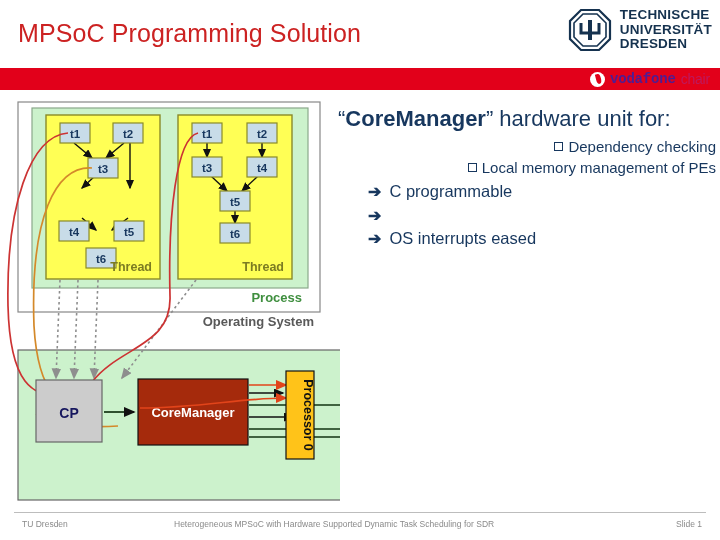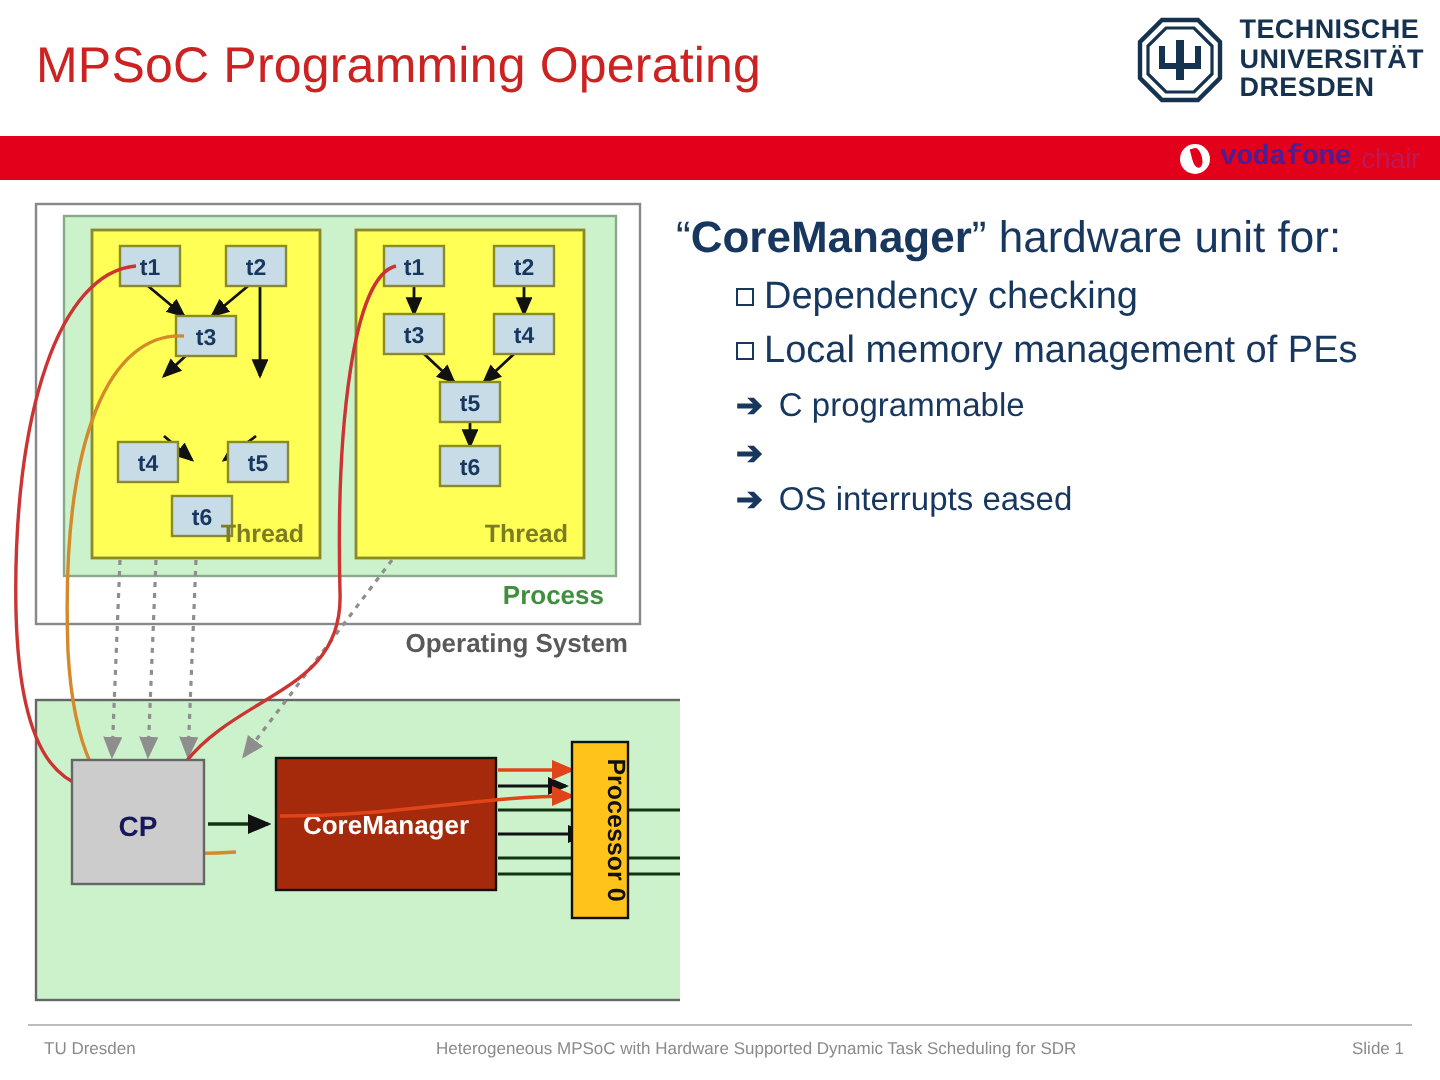--- a/index.html
+++ b/index.html
@@ -110,26 +110,27 @@
     line-height: 1.35;
     white-space: nowrap;
   }
   #bullets .lead b { font-weight: bold; }
   #bullets ul {
     list-style: none;
     margin: 2px 0 0 0;
     padding: 0 0 0 30px;
   }
   #bullets li.sub {
-    font-size: 19px;
+    font-size: 15px;
     line-height: 1.42;
     white-space: nowrap;
     display: flex;
     align-items: baseline;
     gap: 5px;
+    justify-content: flex-end;
   }
   #bullets li.sub .sq {
     display: inline-block;
     width: 7px;
     height: 7px;
     border: 1.4px solid #17375e;
     background: transparent;
     flex: 0 0 auto;
     position: relative;
     top: -1px;
@@ -176,27 +177,27 @@
   #footer {
     position: absolute;
     left: 14px;
     top: 517px;
     width: 692px;
     height: 16px;
     color: #8a8a8a;
     font-size: 8.5px;
   }
   #footer .f-left   { position: absolute; left: 8px;  top: 2px; }
-  #footer .f-center { position: absolute; left: 160px; top: 2px; margin-left: 44px; }
+  #footer .f-center { position: absolute; left: 160px; top: 2px; }
   #footer .f-right  { position: absolute; right: 4px;  top: 2px; }
 </style>
 </head>
 <body>
 
-<div id="slide-title">MPSoC Programming Operating</div>
+<div id="slide-title">MPSoC Programming Solution</div>
 
 <div id="tud-logo">
   <svg class="mark" viewBox="0 0 44 44">
     <polygon points="13,2 31,2 42,13 42,31 31,42 13,42 2,31 2,13" fill="none" stroke="#15324f" stroke-width="2.2"></polygon>
     <polygon points="15,6 29,6 38,15 38,29 29,38 15,38 6,29 6,15" fill="none" stroke="#15324f" stroke-width="1.6"></polygon>
     <path d="M13,15 L13,25 L31,25 L31,15" fill="none" stroke="#15324f" stroke-width="3"></path>
     <rect x="20" y="12" width="4" height="20" fill="#15324f"></rect>
   </svg>
   <div class="words">
     <div>TECHNISCHE</div>

